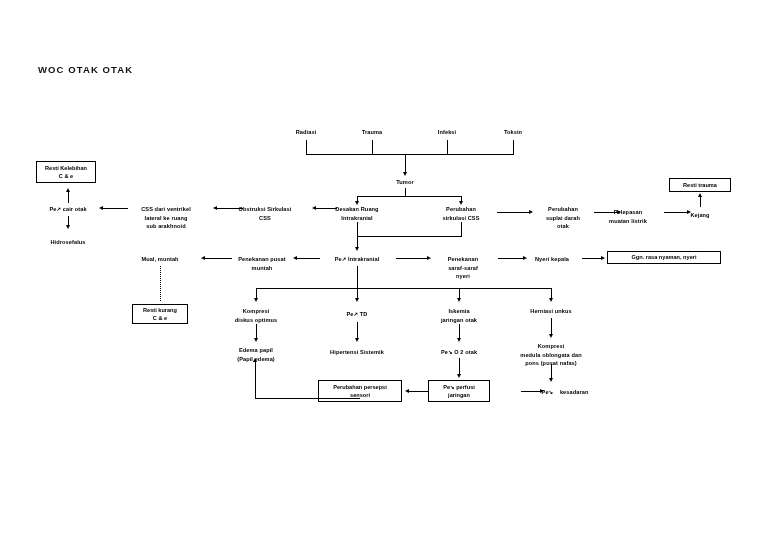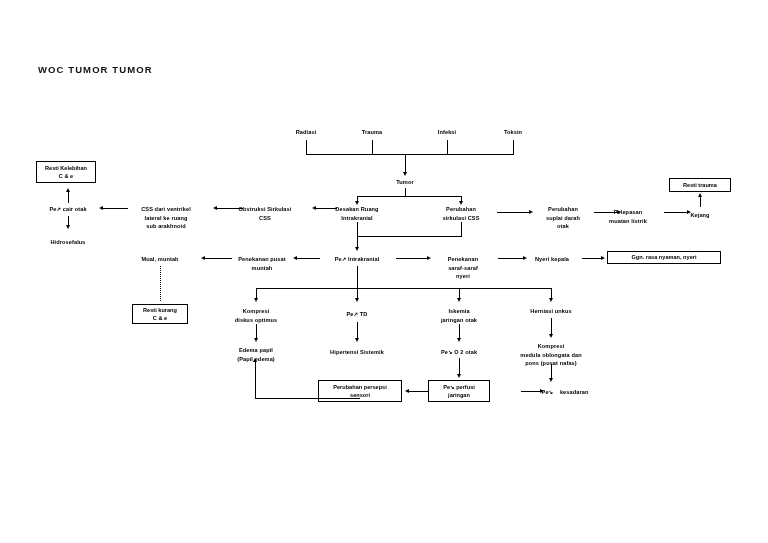--- a/index.html
+++ b/index.html
@@ -94,21 +94,21 @@
   .arrowglyph {
     font-size: 5.4px;
     vertical-align: baseline;
   }
 </style>
 </head>
 <body>
 
 <div id="canvas">
 
-  <div class="title" style="left:38px; top:64px;">WOC TUMOR TUMOR</div>
+  <div class="title" style="left:38px; top:64px;">WOC OTAK OTAK</div>
 
   <div class="node" style="left:306px; top:128px;">Radiasi</div>
   <div class="node" style="left:372px; top:128px;">Trauma</div>
   <div class="node" style="left:447px; top:128px;">Infeksi</div>
   <div class="node" style="left:513px; top:128px;">Toksin</div>
 
   <div class="ln vline" style="left:306px; top:140px; height:15px;"></div>
   <div class="ln vline" style="left:372px; top:140px; height:15px;"></div>
   <div class="ln vline" style="left:447px; top:140px; height:15px;"></div>
   <div class="ln vline" style="left:513px; top:140px; height:15px;"></div>

